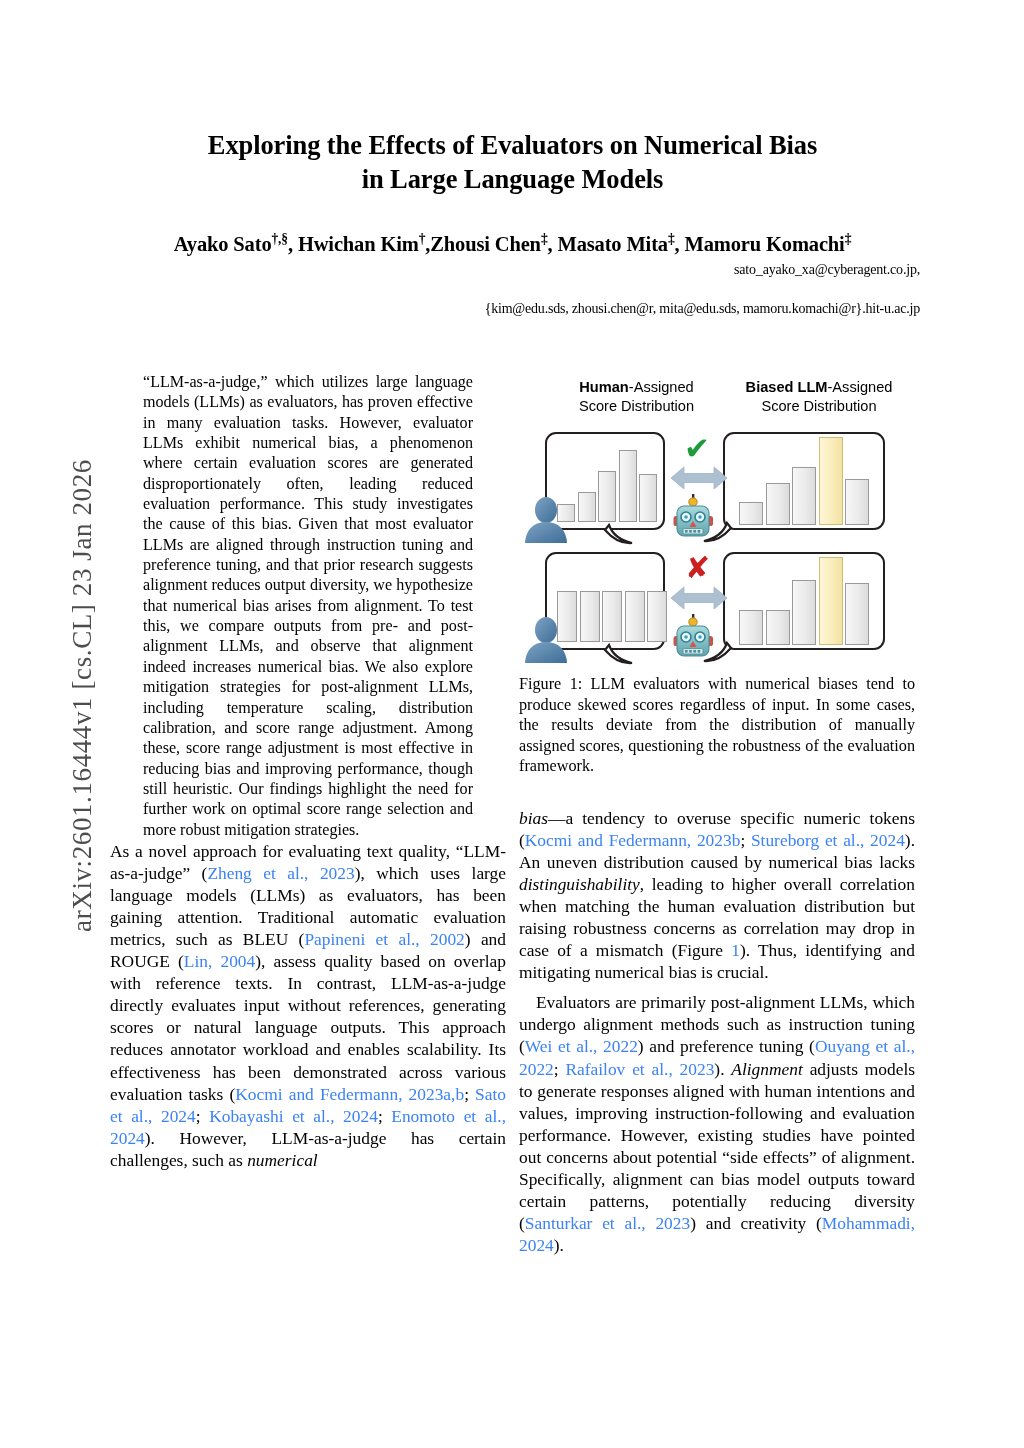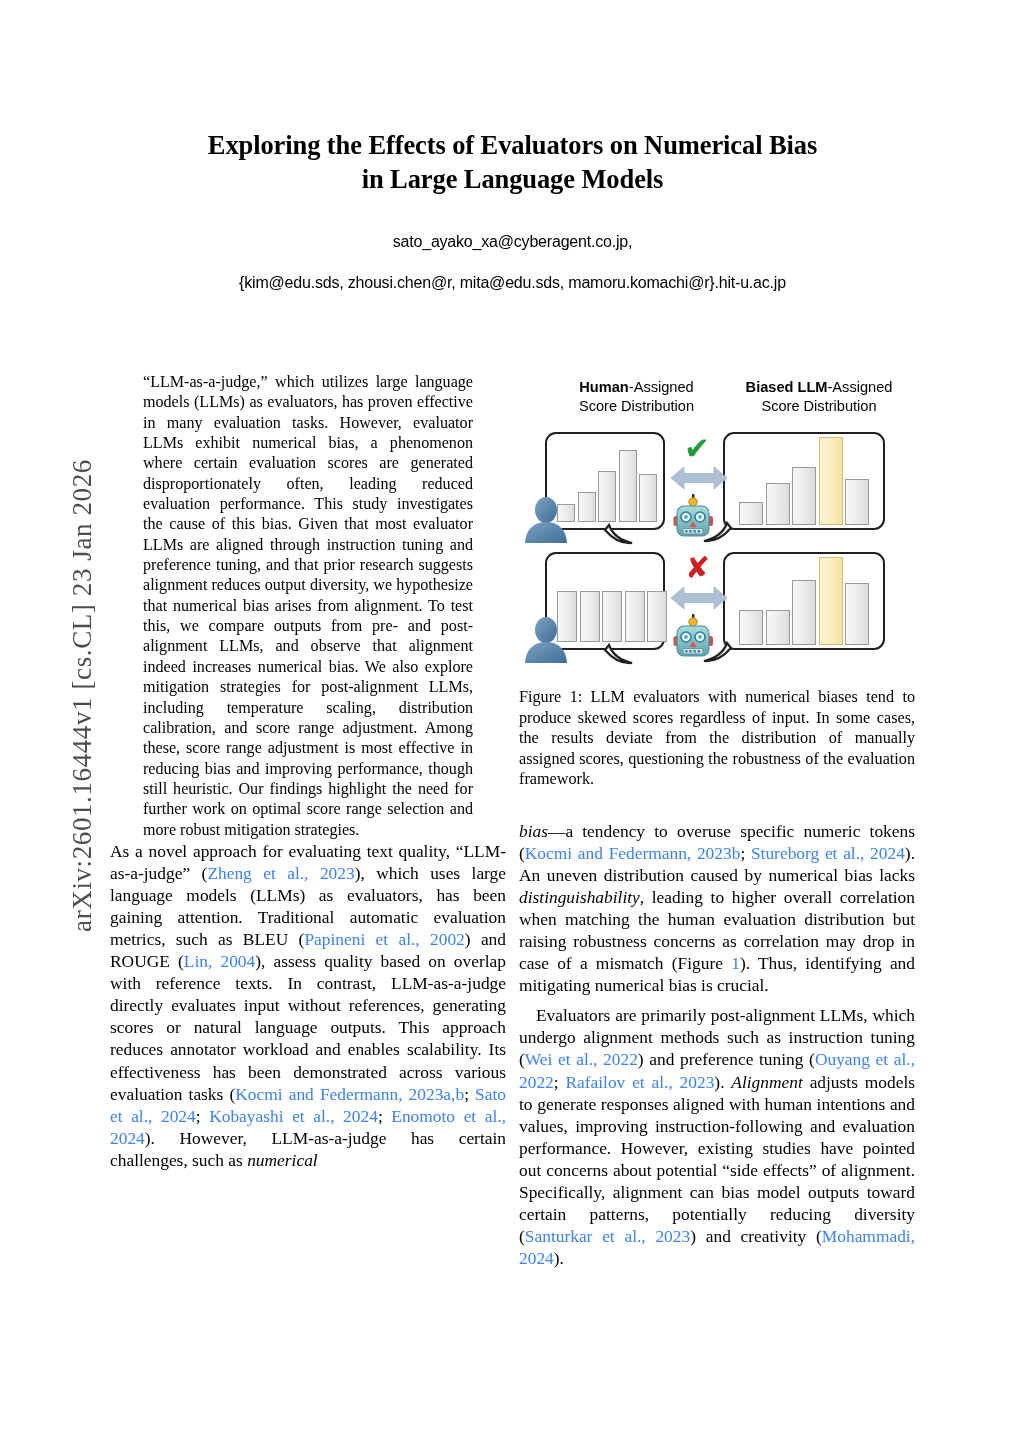--- a/index.html
+++ b/index.html
@@ -64,25 +64,26 @@
     white-space: nowrap;
   }
   #affil-line {
     font-size: 19.5px;
     margin-top: 4px;
     letter-spacing: -0.1px;
     white-space: nowrap;
   }
   .sup { font-size: 0.66em; vertical-align: super; line-height: 0; }
   #email-line-1, #email-line-2 {
-    font-family: Liberation Sans, sans-serif;
-    font-size: 16px;
+    font-family: Liberation Serif, serif;
+    font-size: 14px;
     letter-spacing: -0.2px;
     margin-top: 6px;
     white-space: nowrap;
+    text-align: right;
   }
   #email-line-2 { margin-top: 23px; }
 
   
   #col-left {
     position: absolute;
     left: 110px;
     top: 372px;
     width: 396px;
   }
@@ -182,39 +183,40 @@
 
   .person {
     position: absolute;
   }
   .robot { position: absolute; }
 
   .arrow { position: absolute; }
   .mark { position: absolute; font-weight: bold; }
 
   #fig-caption {
-    margin-top: 23px;
+    margin-top: 10px;
     font-size: 16.2px;
     line-height: 1.27;
     text-align: justify;
   }
 </style>
 </head>
 <body>
 
 <div id="page">
 
   <div id="arxiv-stamp">arXiv:2601.16444v1  [cs.CL]  23 Jan 2026</div>
 
   <div id="title-block">
     <div id="paper-title">
       <div>Exploring the Effects of Evaluators on Numerical Bias</div>
       <div>in Large Language Models</div>
     </div>
     <div id="authors-block">
+      <div id="author-line">Ayako Sato<span class="sup">†,§</span>, Hwichan Kim<span class="sup">†</span>,Zhousi Chen<span class="sup">‡</span>, Masato Mita<span class="sup">‡</span>, Mamoru Komachi<span class="sup">‡</span></div>
       <div id="email-line-1">sato_ayako_xa@cyberagent.co.jp,</div>
       <div id="email-line-2">{kim@edu.sds, zhousi.chen@r, mita@edu.sds, mamoru.komachi@r}.hit-u.ac.jp</div>
     </div>
   </div>
 
   <div id="col-left">
 
     <div id="abstract-wrap">
       <div class="abstract-body">
         <p>“LLM-as-a-judge,” which utilizes large language models (LLMs) as evaluators, has proven effective in many evaluation tasks. However, evaluator LLMs exhibit numerical bias, a phenomenon where certain evaluation scores are generated disproportionately often, leading reduced evaluation performance. This study investigates the cause of this bias. Given that most evaluator LLMs are aligned through instruction tuning and preference tuning, and that prior research suggests alignment reduces output diversity, we hypothesize that numerical bias arises from alignment. To test this, we compare outputs from pre- and post-alignment LLMs, and observe that alignment indeed increases numerical bias. We also explore mitigation strategies for post-alignment LLMs, including temperature scaling, distribution calibration, and score range adjustment. Among these, score range adjustment is most effective in reducing bias and improving performance, though still heuristic. Our findings highlight the need for further work on optimal score range selection and more robust mitigation strategies.</p>

